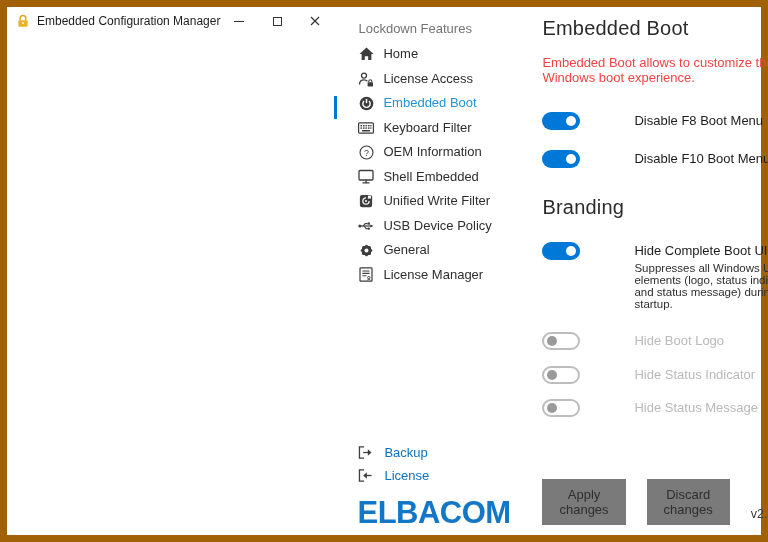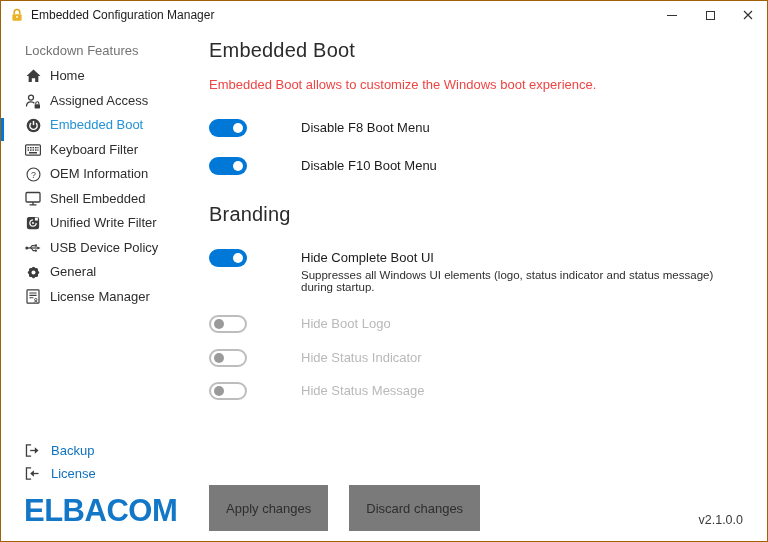--- a/index.html
+++ b/index.html
@@ -4,23 +4,23 @@
 <style>
   * { box-sizing: border-box; margin: 0; padding: 0; }
   html, body { width: 768px; height: 542px; }
   body {
     font-family: "Liberation Sans", sans-serif;
     background: #fff;
     overflow: hidden;
   }
   .window {
     width: 768px; height: 542px;
-    border: 1px solid #a16207;
+    border: 7px solid #a16207;
     background: #fff;
-    display: flex; flex-direction: column;
+    display: flex; flex-direction: row;
   }
 
   
   .titlebar { height: 28px; flex: none; display: flex; align-items: center; padding-left: 10px; }
   .lock-wrap { display: flex; align-items: center; }
   .title-text { font-size: 12px; color: #1c1c1c; margin-left: 8px; }
   .controls { margin-left: auto; display: flex; height: 100%; }
   .ctrl { width: 38px; height: 100%; display: flex; align-items: center; justify-content: center; cursor: default; }
   .glyph-min { width: 10px; height: 1px; background: #333; display: block; }
   .glyph-max { width: 9px; height: 9px; border: 1px solid #333; display: block; }
@@ -34,21 +34,21 @@
   .nav-item {
     height: 24.5px; display: flex; 
     padding-left: 24px; position: relative;
     font-size: 13px; color: #2e2e2e; cursor: default; white-space: nowrap;
   }
   .nav-item .icon { width: 16px; height: 16px; margin-right: 9px; color: #3d3d3d; display: flex; align-items: center; justify-content: center; flex: none; }
   .nav-item.selected { color: #2492d6; }
   .nav-item.selected::before {
     content: ''; position: absolute; left: 0; top: 1px; bottom: 1px; width: 3px; background: #0078d7;
   }
-  .sidebar-bottom { margin-top: auto; padding-bottom: 10px; }
+  .sidebar-bottom { margin-top: auto; padding-bottom: 2px; }
   .side-link { display: flex; align-items: center; padding-left: 24px; height: 23px; font-size: 13px; color: #1071bc; cursor: pointer; }
   .side-link .icon { width: 16px; height: 14px; margin-right: 10px; color: #3d3d3d; display: flex; align-items: center; }
   .logo { font-size: 31px; font-weight: 700; color: #1377c8; padding: 8px 0 2px 23px; letter-spacing: -0.5px; }
 
   
   .main { flex: 1; display: flex; flex-direction: column; padding: 10px 24px 10px 8px; min-width: 0; }
   .h1 { font-size: 20px; font-weight: 400; color: #2b2b2b; letter-spacing: 0.2px; }
   .desc { font-size: 13px; color: #ef4444; margin-top: 15px; }
 
   .toggle-row { display: flex; align-items: flex-start; gap: 40px; }
@@ -130,21 +130,21 @@
 
       <div class="nav-item">
         <span class="icon">
           <svg width="16" height="16" viewBox="0 0 16 16">
             <circle cx="6" cy="4.6" r="2.5" fill="none" stroke="currentColor" stroke-width="1.3"></circle>
             <path d="M1.5 13.5 C1.5 10.2 3.6 8.9 6 8.9 C7.4 8.9 8.6 9.3 9.4 10.2" fill="none" stroke="currentColor" stroke-width="1.3"></path>
             <path d="M10.8 11.2 V10.2 a1.5 1.5 0 0 1 3 0 V11.2" fill="none" stroke="currentColor" stroke-width="1.1"></path>
             <rect x="9.6" y="11.2" width="5.4" height="4.2" rx="0.6" fill="currentColor"></rect>
           </svg>
         </span>
-        <span>Assigned Access</span>
+        <span>License Access</span>
       </div>
 
 
       <div class="nav-item selected">
         <span class="icon">
           <svg width="15" height="15" viewBox="0 0 16 16">
             <circle cx="8" cy="8" r="7.3" fill="#3d3d3d"></circle>
             <path d="M8 3.1 V7.6" stroke="#fff" stroke-width="1.6" fill="none"></path>
             <path d="M5.3 5.4 a3.9 3.9 0 1 0 5.4 0" fill="none" stroke="#fff" stroke-width="1.5"></path>
           </svg>

